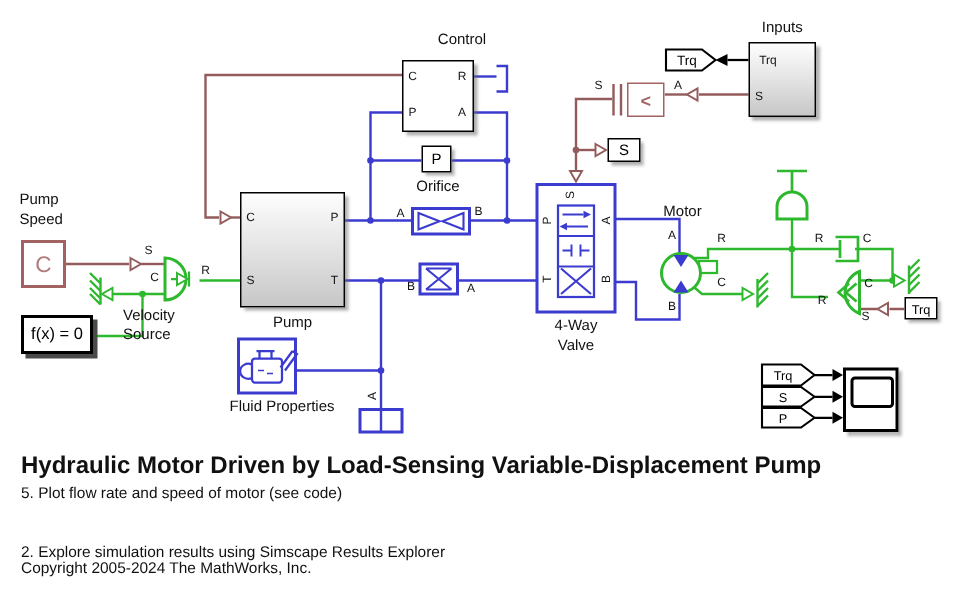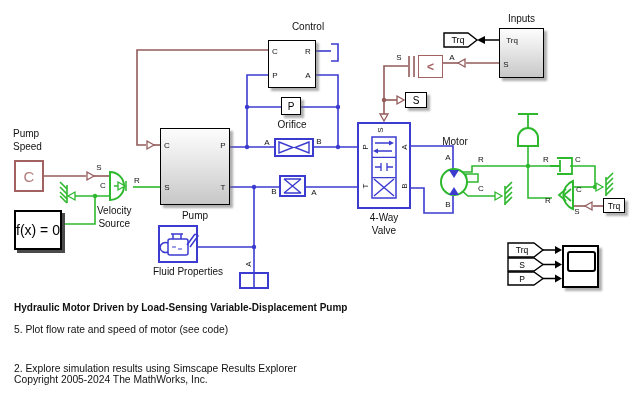--- a/index.html
+++ b/index.html
@@ -11,21 +11,21 @@
   .shadow{box-shadow:2.5px 2.5px 2px rgba(110,110,110,.55);}
   .hardshadow{box-shadow:3px 3px 0 #4a4a4a;}
   .grad{background:linear-gradient(180deg,#fdfdfd 0%,#e9e9e9 40%,#c7c7c7 100%);}
   .lbl{position:absolute;color:#111;font-size:10px;z-index:3;white-space:nowrap;}
   .ctr{text-align:center;}
   .ports{position:absolute;left:0;top:0;z-index:4;}
   .portlbl{position:absolute;font-size:8px;color:#111;transform:translate(-50%,-50%);
            white-space:nowrap;z-index:4;}
   .tagtxt{position:absolute;z-index:3;font-size:8.5px;color:#000;display:flex;
           align-items:center;justify-content:center;}
-  #footer-title{left:14px;top:302px;font-weight:bold;font-size:10px;}
+  #footer-title{left:14px;top:302px;font-weight:bold;font-size:16px;}
   .fitem{left:14px;font-size:10.3px;}
   #mdl-maroon{color:#b17c7c;}
 </style>
 </head>
 <body>
 
 <div id="canvas">
 
   <svg class="layer" width="643" height="402" viewBox="0 0 643 402">
 
@@ -200,21 +200,21 @@
       <polygon points="555,246 555,254 562,250"></polygon>
       <polygon points="555,260.5 555,268.5 562,264.5"></polygon>
       <polygon points="555,274.5 555,282.5 562,278.5"></polygon>
     </g>
   </svg>
 
   <div class="blk" style="left:14px;top:160px;width:30px;height:32px;border:2px solid #a36262;">
     <span id="mdl-maroon" style="font-size:15px;">C</span>
   </div>
 
-  <div class="blk hardshadow" style="left:14px;top:210px;width:48px;height:40px;border:2px solid #000;font-size:14px;">
+  <div class="blk hardshadow" style="left:14px;top:210px;width:48px;height:26px;border:2px solid #000;font-size:11px;">
     <span>f(x) = 0</span>
   </div>
 
   <div class="blk grad shadow" style="left:160px;top:128px;width:70px;height:77px;border:1.5px solid #000;"></div>
 
   <div class="blk shadow" style="left:268px;top:40px;width:48px;height:48px;border:1.5px solid #000;"></div>
 
   <div class="blk shadow" style="left:281px;top:97px;width:20px;height:18px;border:1.5px solid #000;font-size:10px;">
     <span>P</span>
   </div>
@@ -241,21 +241,21 @@
 
   <div class="tagtxt" style="left:444px;top:33px;width:28px;height:14px;font-size:9px;">Trq</div>
   <div class="tagtxt" style="left:508px;top:243px;width:28px;height:14px;">Trq</div>
   <div class="tagtxt" style="left:508px;top:257.5px;width:28px;height:14px;">S</div>
   <div class="tagtxt" style="left:508px;top:271.5px;width:28px;height:14px;">P</div>
 
   <div class="lbl" style="left:13px;top:127px;line-height:13px;">
     <div>Pump</div>
     <div>Speed</div>
   </div>
-  <div class="lbl" style="left:97px;top:204px;line-height:13px;text-align:center;">
+  <div class="lbl" style="left:82px;top:204px;line-height:13px;">
     <div>Velocity</div>
     <div>Source</div>
   </div>
   <div class="lbl ctr" style="left:160px;top:210px;width:70px;">Pump</div>
   <div class="lbl ctr" style="left:282px;top:21px;width:52px;">Control</div>
   <div class="lbl ctr" style="left:267px;top:119px;width:50px;">Orifice</div>
   <div class="lbl ctr" style="left:358px;top:211px;width:52px;line-height:13px;">
     <div>4-Way</div>
     <div>Valve</div>
   </div>

